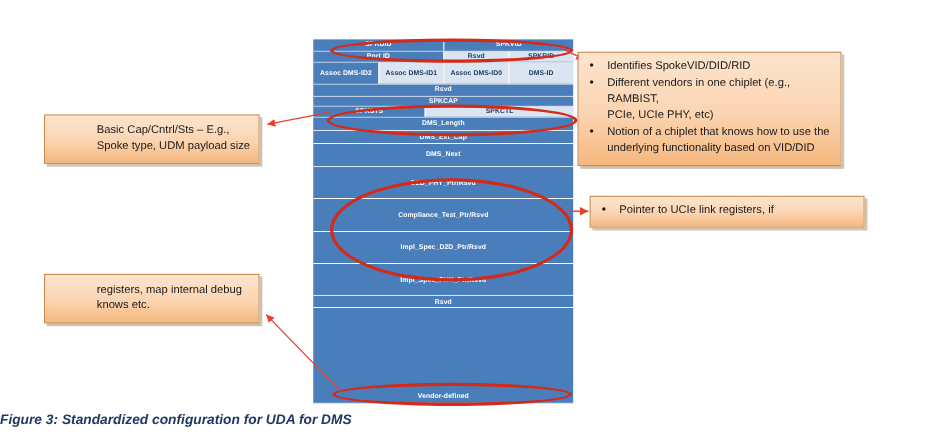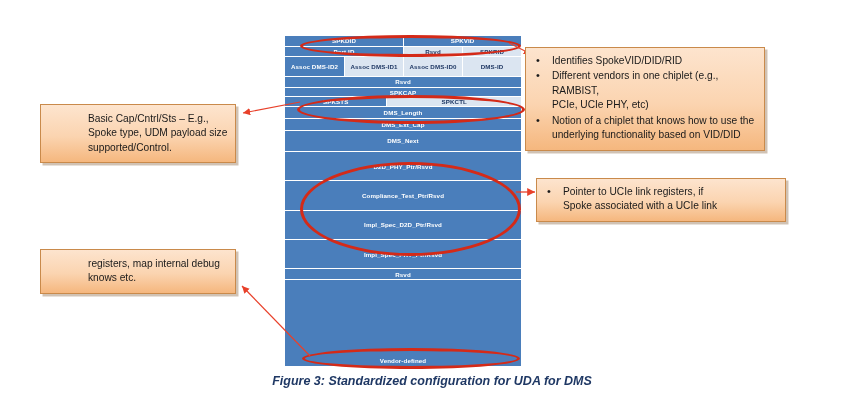--- a/index.html
+++ b/index.html
@@ -118,21 +118,21 @@
     height: 405px;
     pointer-events: none;
   }
 
   
   #caption {
     position: absolute;
     left: 0;
     top: 374px;
     width: 864px;
-    text-align: center;
+    text-align: left;
     font-family: "Liberation Sans", sans-serif;
     font-style: italic;
     font-weight: bold;
     font-size: 12.5px;
     color: #1f3864;
   }
 </style>
 </head>
 <body>
 
@@ -213,21 +213,20 @@
     <line x1="300" y1="102" x2="243" y2="113" stroke="#e8402a" stroke-width="1.2" marker-end="url(#arrowRed)"></line>
 
     <line x1="516" y1="192" x2="535" y2="192" stroke="#e8402a" stroke-width="1.3" marker-end="url(#arrowRed)"></line>
 
     <line x1="310" y1="356" x2="242" y2="286" stroke="#e8402a" stroke-width="1.2" marker-end="url(#arrowRed)"></line>
   </svg>
 
   <div class="callout plain" style="left:40px; top:104px; width:196px;">
     <div class="line">Basic Cap/Cntrl/Sts – E.g.,</div>
     <div class="line">Spoke type, UDM payload size</div>
-    <div class="line">supported/Control.</div>
   </div>
 
   <div class="callout plain" style="left:40px; top:249px; width:196px;">
     <div class="line">registers, map internal debug</div>
     <div class="line">knows etc.</div>
   </div>
 
   <div class="callout" style="left:525px; top:47px; width:240px;">
     <ul class="bullets">
       <li>
@@ -241,20 +240,19 @@
         <span>Notion of a chiplet that knows how to use the</span>
         <span class="sub">underlying functionality based on VID/DID</span>
       </li>
     </ul>
   </div>
 
   <div class="callout" style="left:536px; top:178px; width:250px;">
     <ul class="bullets">
       <li>
         <span>Pointer to UCIe link registers, if</span>
-        <span class="sub">Spoke associated with a UCIe link</span>
       </li>
     </ul>
   </div>
 
   <div id="caption">Figure 3: Standardized configuration for UDA for DMS</div>
 
 </div>
 
 </body></html>

